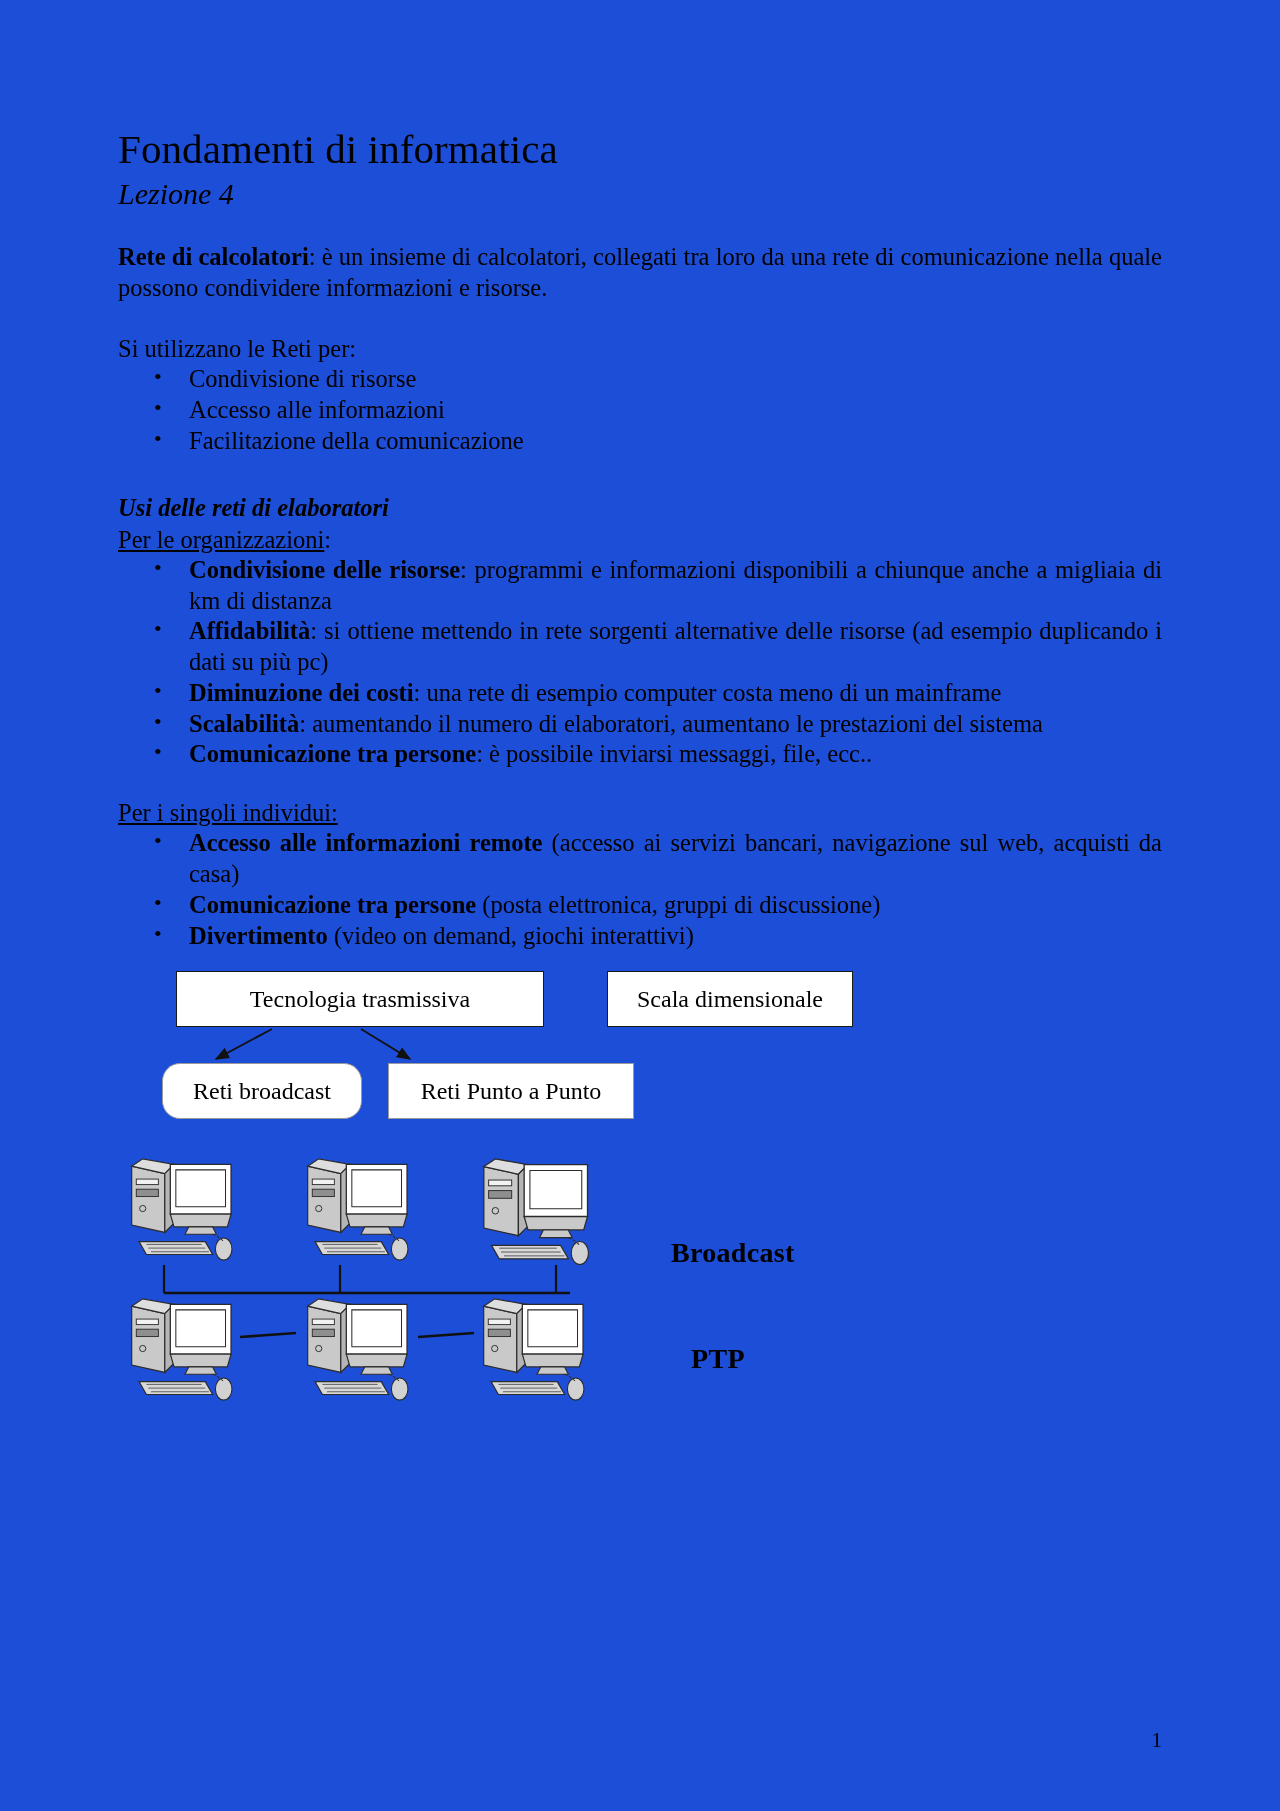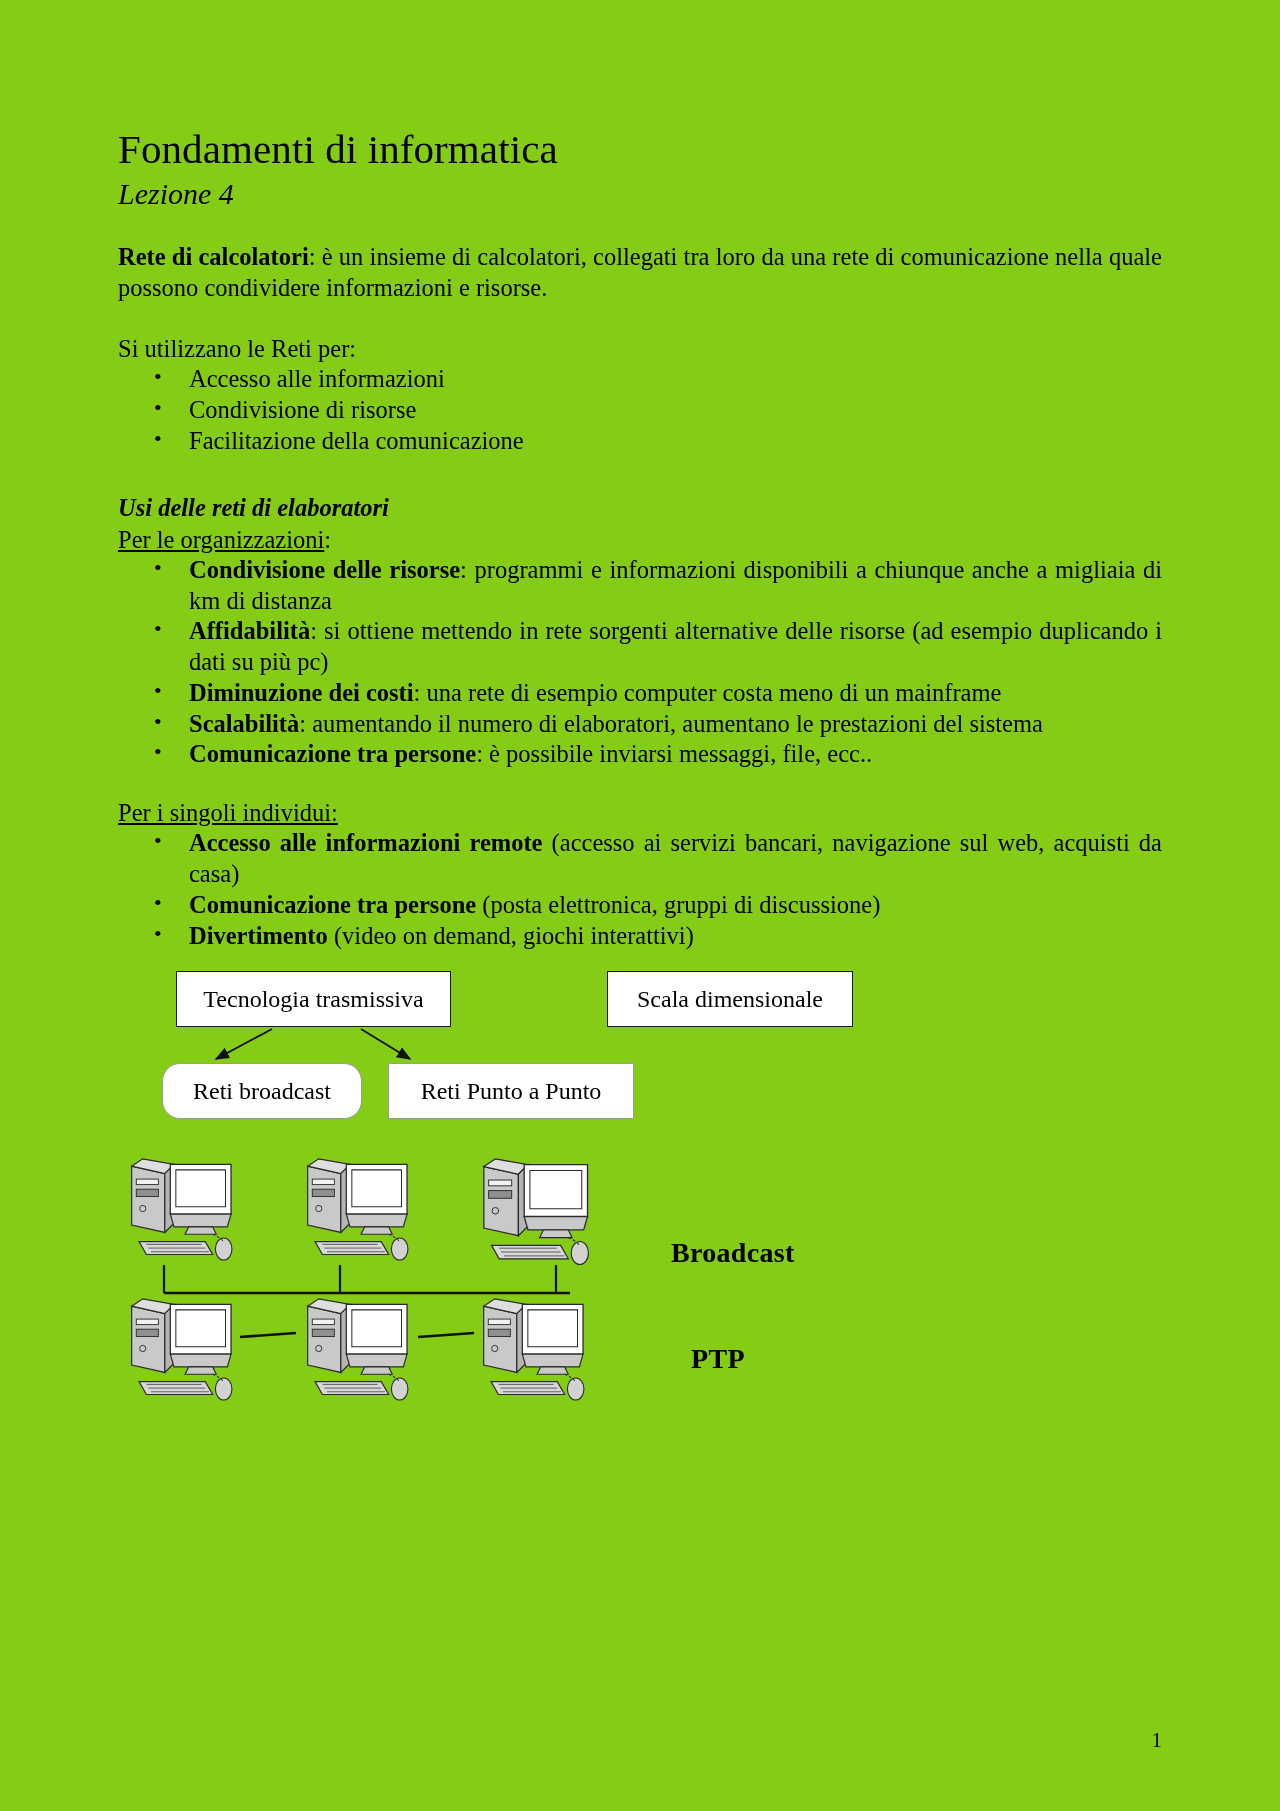--- a/index.html
+++ b/index.html
@@ -8,21 +8,21 @@
     background: #ffffff;
   }
   body {
     font-family: "Liberation Serif", "DejaVu Serif", serif;
     color: #000000;
   }
   .page {
     position: relative;
     width: 1280px;
     height: 1811px;
-    background: #84cc16;
+    background: #1d4ed8;
     box-sizing: border-box;
     padding: 128px 118px 0 118px;
     overflow: hidden;
   }
 
   
   .doc-title {
     font-size: 41px;
     font-weight: normal;
     line-height: 1.06;
@@ -97,21 +97,21 @@
     box-sizing: border-box;
     background: #ffffff;
     display: flex;
     align-items: center;
     justify-content: center;
     font-size: 24px;
     line-height: 1;
   }
   .dbox.dark { border: 1.6px solid #1a1a1a; }
   .dbox.light { border: 1.6px solid #9a9a9a; }
-  .box-tec  { left: 58px;  top: 4px;   width: 275px; height: 56px; }
+  .box-tec  { left: 58px;  top: 4px;   width: 368px; height: 56px; }
   .box-scala{ left: 489px; top: 4px;   width: 246px; height: 56px; }
   .box-broad{ left: 44px;  top: 96px;  width: 200px; height: 56px; border-radius: 18px; }
   .box-ptp  { left: 270px; top: 96px;  width: 246px; height: 56px; }
   .diagram svg { position: absolute; left: 0; top: 0; overflow: visible; }
 
   
   .netpic {
     position: relative;
     margin-top: 30px;
     height: 262px;
@@ -142,22 +142,22 @@
   <h1 class="doc-title">Fondamenti di informatica</h1>
   <h2 class="doc-subtitle">Lezione 4</h2>
 
   <p class="para">
     <b>Rete di calcolatori</b><span>: </span><span>è un insieme di calcolatori, collegati tra loro da una rete di comunicazione nella quale possono condividere informazioni e risorse.</span>
   </p>
 
 
   <p class="para nojust">Si utilizzano le Reti per:</p>
   <ul class="blist tight">
+    <li>Condivisione di risorse</li>
     <li>Accesso alle informazioni</li>
-    <li>Condivisione di risorse</li>
     <li>Facilitazione della comunicazione</li>
   </ul>
 
   <p class="section-head">Usi delle reti di elaboratori</p>
   <p class="sub-head"><span class="u">Per le organizzazioni</span><span>:</span></p>
 
   <ul class="blist">
     <li><b>Condivisione delle risorse</b><span>: </span><span>programmi e informazioni disponibili a chiunque anche a migliaia di km di distanza</span></li>
     <li><b>Affidabilità</b><span>: </span><span>si ottiene mettendo in rete sorgenti alternative delle risorse (ad esempio duplicando i dati su più pc)</span></li>
     <li><b>Diminuzione dei costi</b><span>: </span><span>una rete di esempio computer costa meno di un mainframe</span></li>

